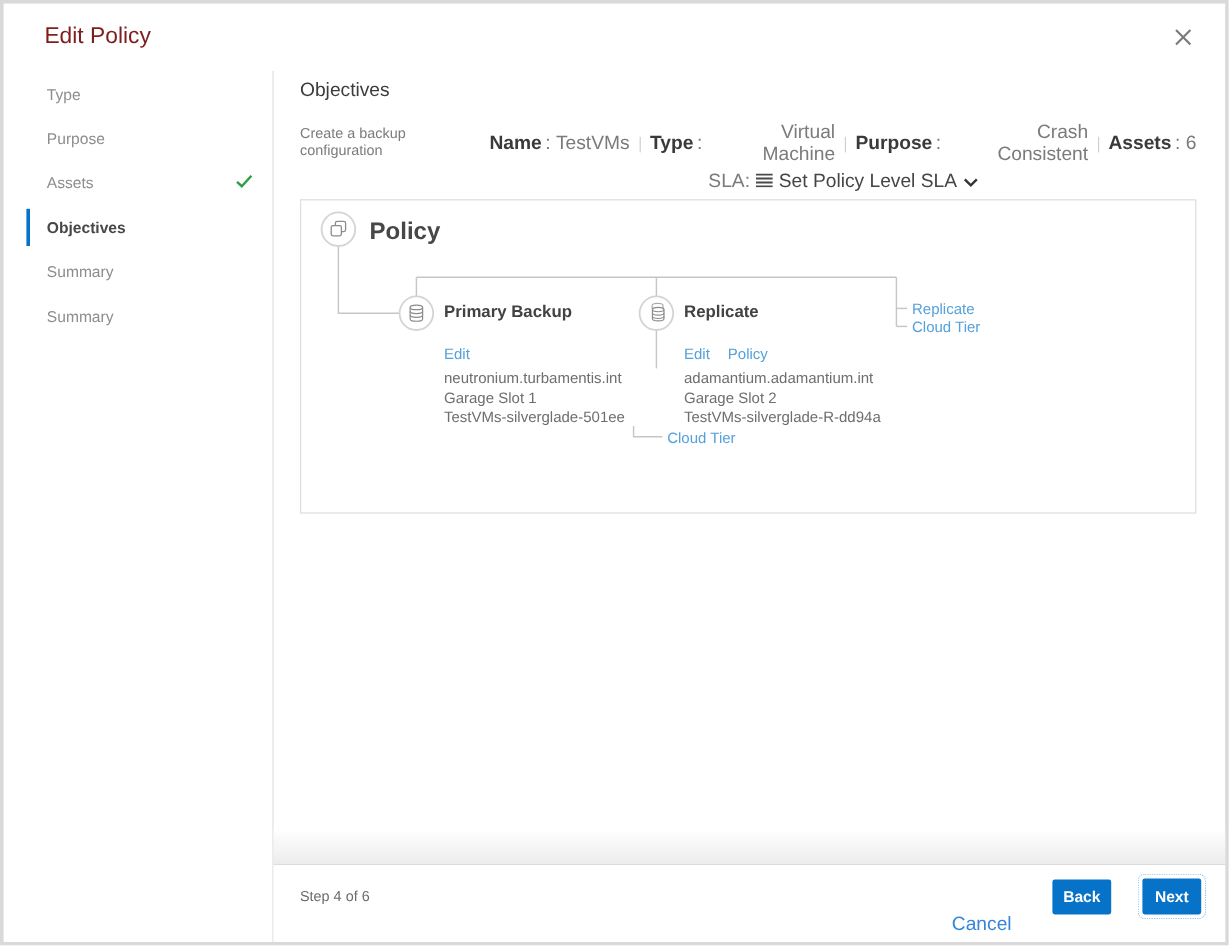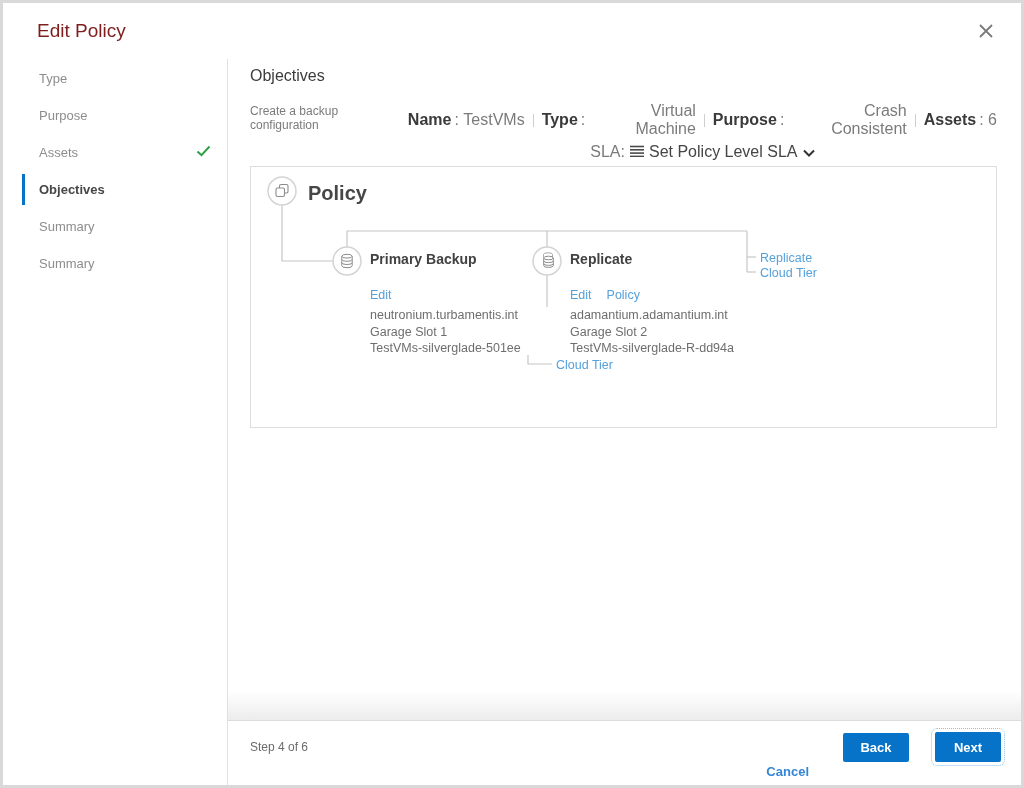--- a/index.html
+++ b/index.html
@@ -92,23 +92,23 @@
     background:linear-gradient(to bottom, #ffffff, #ececec);
     border-bottom:1px solid #dcdcdc;
   }
   .footer {
     height:64px; flex:0 0 64px;
     display:flex; align-items:center; justify-content:space-between;
     padding:0 16px 12px 22px; background:#fff;
   }
   .step-text { font-size:12px; color:#6b6b6b; }
   .footer-actions { display:flex; align-items:center; }
-  .cancel-link { font-size:13px; color:#3585d8; cursor:pointer; margin-right:34px; font-weight:bold;margin-top:48px; }
+  .cancel-link { font-size:16px; color:#3585d8; cursor:pointer; margin-right:34px; font-weight:normal;margin-top:48px; }
   .btn {
-    width:66px; height:29px;
+    width:49px; height:29px;
     background:#0673c9; color:#fff;
     border:none; border-radius:2px;
     font-family:"Liberation Sans", sans-serif;
     font-size:13px; font-weight:bold;
     cursor:pointer;
   }
   .btn.next {
     height:30px;
     outline:1px dotted #8fc0ea;
     outline-offset:3px;

